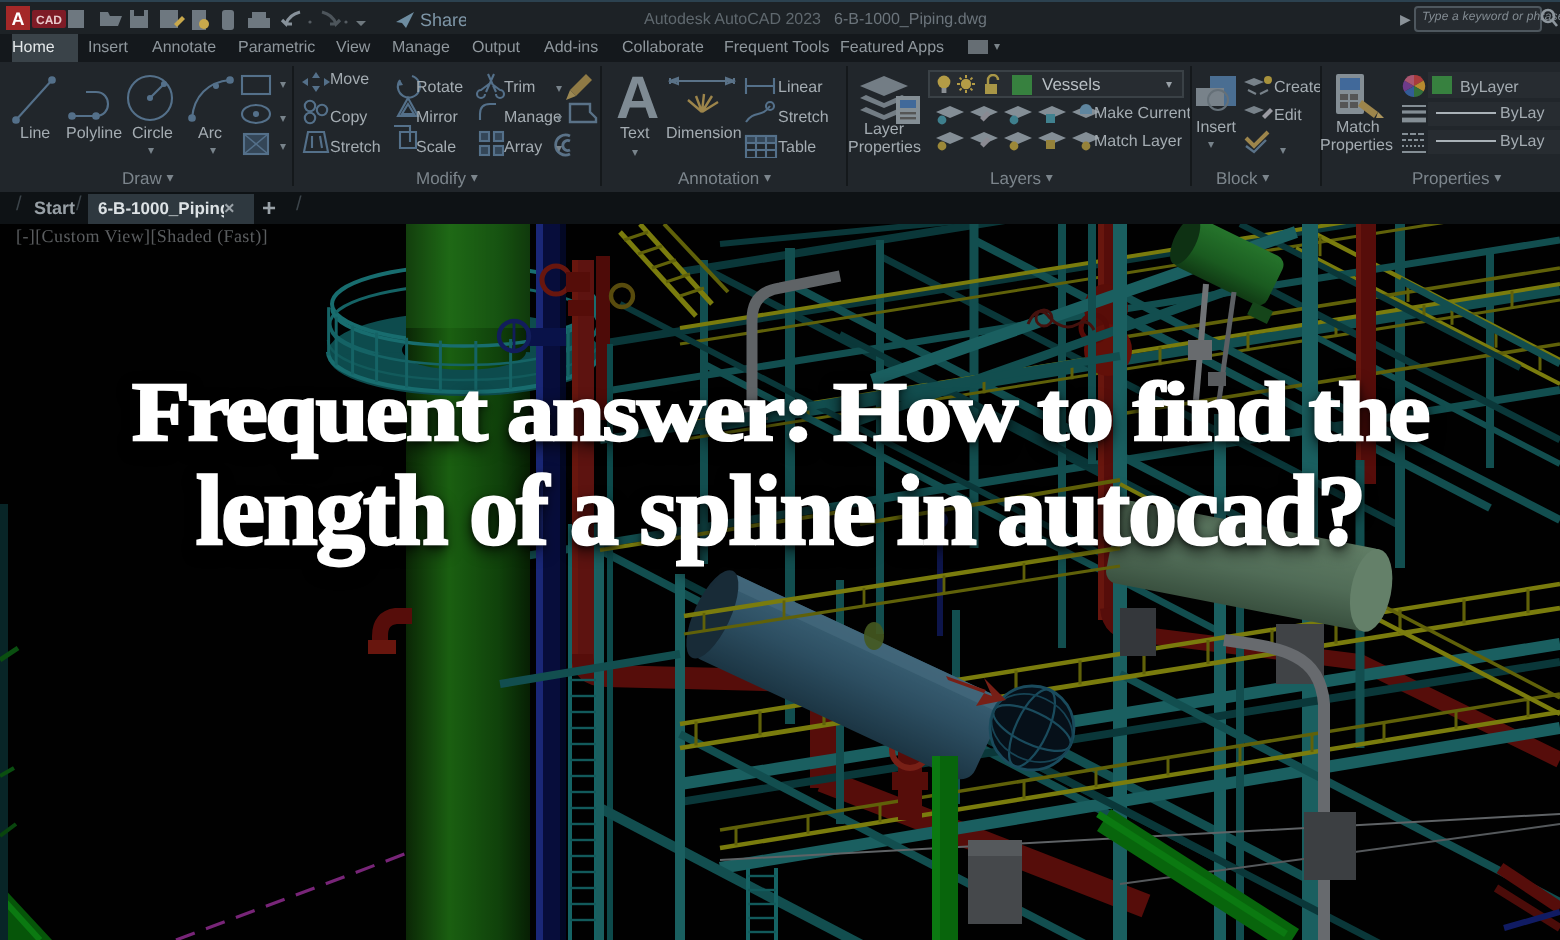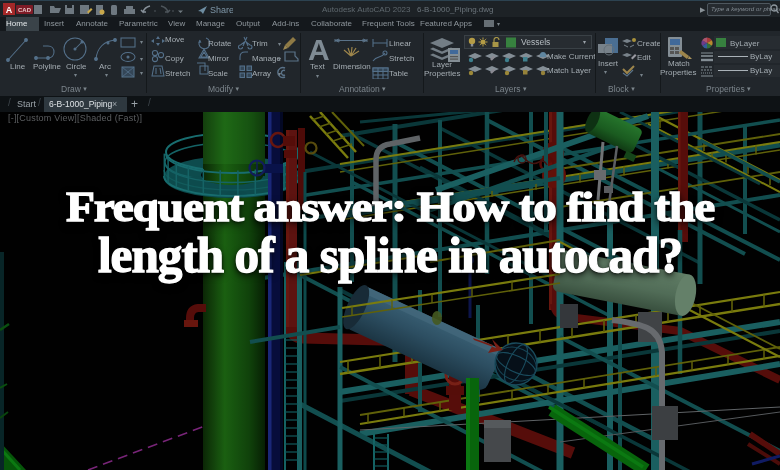--- a/index.html
+++ b/index.html
@@ -13,24 +13,24 @@
 #rtabs .t{position:absolute;top:0;height:14px;line-height:14px;font-size:8px;color:#8f979d;}
 #rtabs .active{background:#3a4349;color:#e4e8ea;}
 
 #ribbon{position:absolute;left:0;top:31px;width:780px;height:65px;background:#21262b;}
 .sep{position:absolute;top:2px;height:60px;width:1px;background:#14181b;}
 .plabel{position:absolute;top:52px;height:12px;font-size:8.5px;color:#7c858c;}
 .plabel .dn{font-size:7px;position:relative;top:-1px;}
 .ilabel{position:absolute;font-size:8px;color:#a4acb2;}
 
 #ftabs{position:absolute;left:0;top:96px;width:780px;height:16px;background:#0e1215;}
-#ftabs .ft{position:absolute;top:1px;height:15px;line-height:15px;font-size:9px;}
+#ftabs .ft{position:absolute;top:1px;height:15px;line-height:15px;font-size:9px;font-weight:bold;}
 
 #vp{position:absolute;left:0;top:112px;width:780px;height:358px;background:#030303;}
-#vplabel{position:absolute;left:8px;top:1px;font-size:9px;color:#92969a;z-index:5;letter-spacing:0.2px;}
+#vplabel{position:absolute;left:8px;top:1px;font-size:9px;color:#92969a;z-index:5;letter-spacing:0.2px;font-family:Liberation Serif, serif;}
 #shade{position:absolute;left:0;top:0;width:780px;height:358px;background:rgba(0,0,0,0.38);z-index:6;}
 #headline{position:absolute;left:0;top:0;width:632px;height:358px;z-index:7;pointer-events:none;}
 .hl{position:absolute;left:0;width:780px;text-align:center;font-family:"Liberation Serif",serif;font-weight:bold;color:#fff;letter-spacing:-1px;-webkit-text-stroke:1.3px #fff;white-space:nowrap;
   text-shadow:0 3px 8px rgba(0,0,0,0.95),0 1px 3px rgba(0,0,0,0.75);}
 #hl1{top:74px;font-size:42px;line-height:42px;transform:scaleX(1.127);transform-origin:390px 50%;}
 #hl2{top:118px;font-size:50px;line-height:50px;transform:scaleX(0.984);transform-origin:391px 50%;}
 </style></head>
 <body>
 <div id="titlebar">
   <svg class="qat" style="left:3px" width="230" height="13" viewBox="0 0 230 13">

